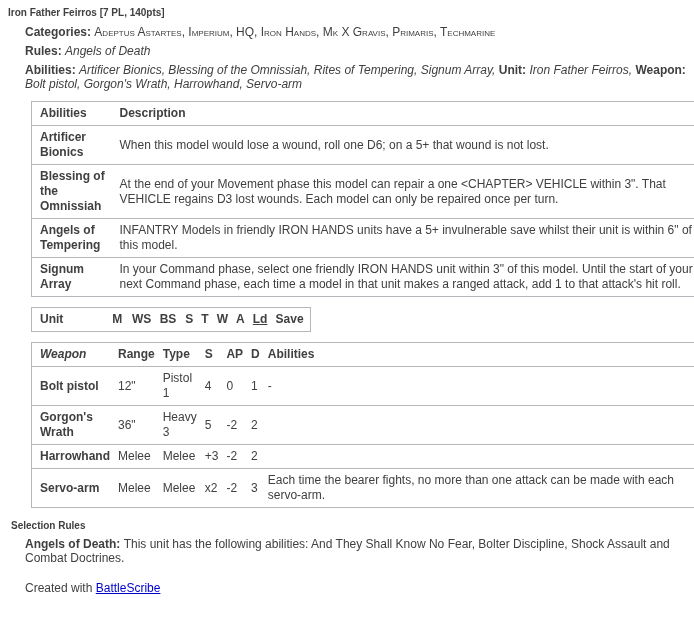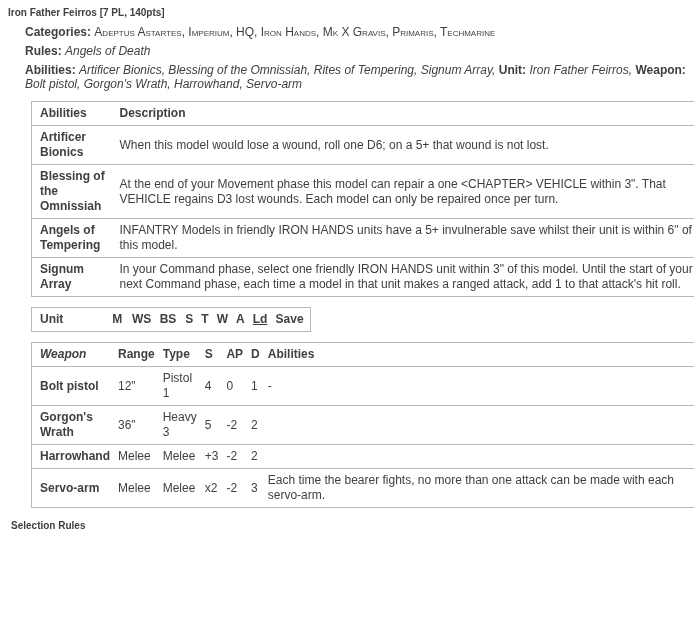--- a/index.html
+++ b/index.html
@@ -171,14 +171,19 @@
         <td>3</td>
         <td>Each time the bearer fights, no more than one attack can be made with each servo-arm.</td>
       </tr>
     </tbody>
       </table>
 
   </div>
 
   <div class="sr-heading">Selection Rules</div>
 
+  <div class="sr-body">
+    <p class="sr-line"><span class="b">Angels of Death: </span><span>This unit has the following abilities: And They Shall Know No Fear, Bolter Discipline, Shock Assault and Combat Doctrines.</span></p>
+
+    <p class="footer-line"><span>Created with </span><a class="bs-link" href="#">BattleScribe</a></p>
+  </div>
 
 </div>
 
 </body></html>

